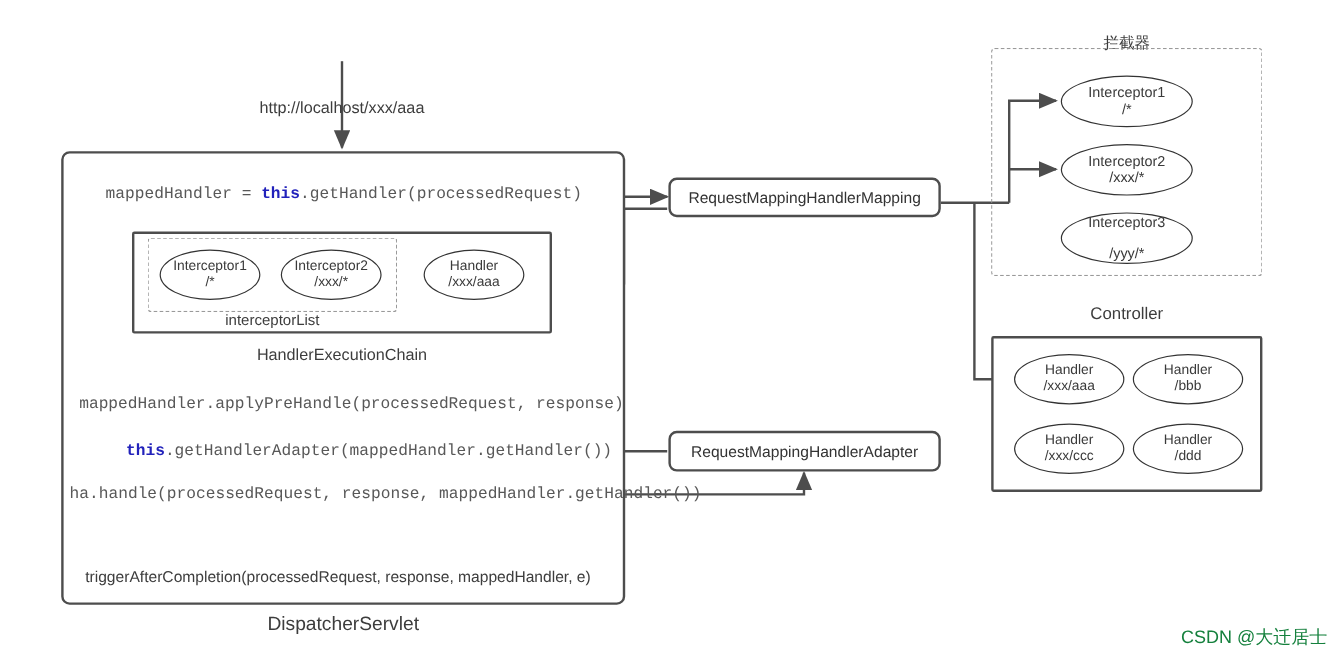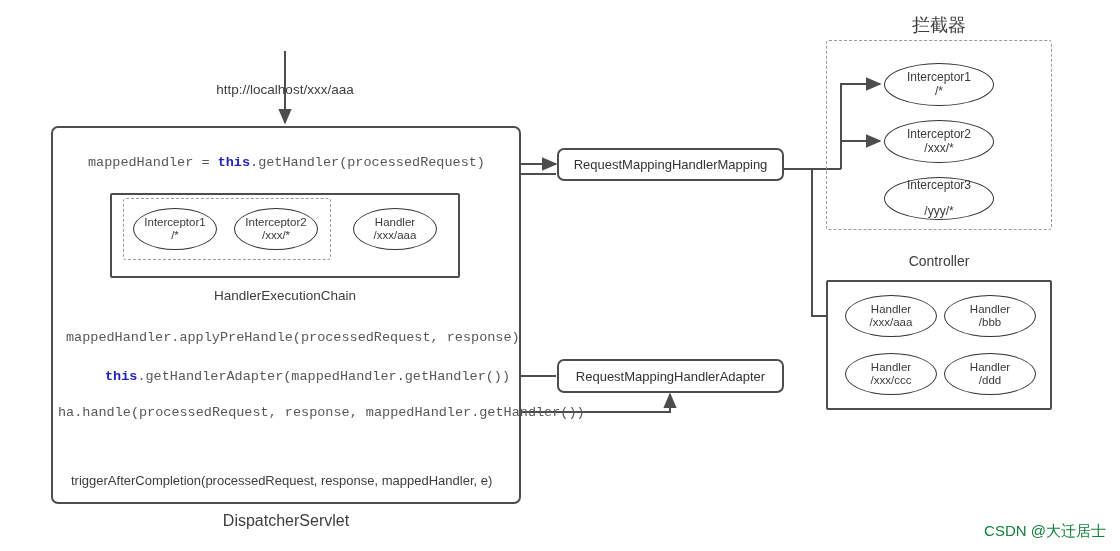--- a/index.html
+++ b/index.html
@@ -81,20 +81,21 @@
 
   <div class="lbl" style="left:135px;top:82px;width:300px;font-size:13.5px;">http://localhost/xxx/aaa</div>
 
   <div class="box" style="left:51px;top:126px;width:470px;height:378px;"></div>
   <div class="lbl" style="left:51px;top:512px;width:470px;font-size:16px;color:#3d3d3d;">DispatcherServlet</div>
 
   <div class="code" style="left:88px;top:155px;font-size:13.5px;"><span>mappedHandler = </span><span class="kw">this</span><span>.getHandler(processedRequest)</span></div>
 
   <div class="box sq" style="left:110px;top:193px;width:350px;height:85px;border-width:2px;"></div>
   <div class="dashbox" style="left:123px;top:198px;width:208px;height:62px;"></div>
+  <div class="lbl" style="left:123px;top:260px;width:208px;font-size:12.5px;">interceptorList</div>
 
   <div class="ell" style="left:133px;top:208px;width:84px;height:42px;font-size:11.5px;">
     <span>Interceptor1</span>
     <span>/*</span>
   </div>
   <div class="ell" style="left:234px;top:208px;width:84px;height:42px;font-size:11.5px;">
     <span>Interceptor2</span>
     <span>/xxx/*</span>
   </div>
   <div class="ell" style="left:353px;top:208px;width:84px;height:42px;font-size:11.5px;">
@@ -114,21 +115,21 @@
   <div class="sans" style="left:71px;top:473px;font-size:13px;"><span>triggerAfterCompletion(processedRequest, response, mappedHandler, e)</span></div>
 
   <div class="box" style="left:557px;top:359px;width:227px;height:34px;">
     <span style="font-size:13px;">RequestMappingHandlerAdapter</span>
   </div>
 
   <div class="box" style="left:557px;top:148px;width:227px;height:33px;">
     <span style="font-size:13px;">RequestMappingHandlerMapping</span>
   </div>
 
-  <div class="lbl" style="left:826px;top:13px;width:226px;font-size:18px;">拦截器</div>
+  <div class="lbl" style="left:826px;top:27px;width:226px;font-size:13px;">拦截器</div>
   <div class="dashbox" style="left:826px;top:40px;width:226px;height:190px;"></div>
 
   <div class="ell" style="left:884px;top:63px;width:110px;height:43px;font-size:12px;">
     <span>Interceptor1</span>
     <span>/*</span>
   </div>
   <div class="ell" style="left:884px;top:120px;width:110px;height:43px;font-size:12px;">
     <span>Interceptor2</span>
     <span>/xxx/*</span>
   </div>

